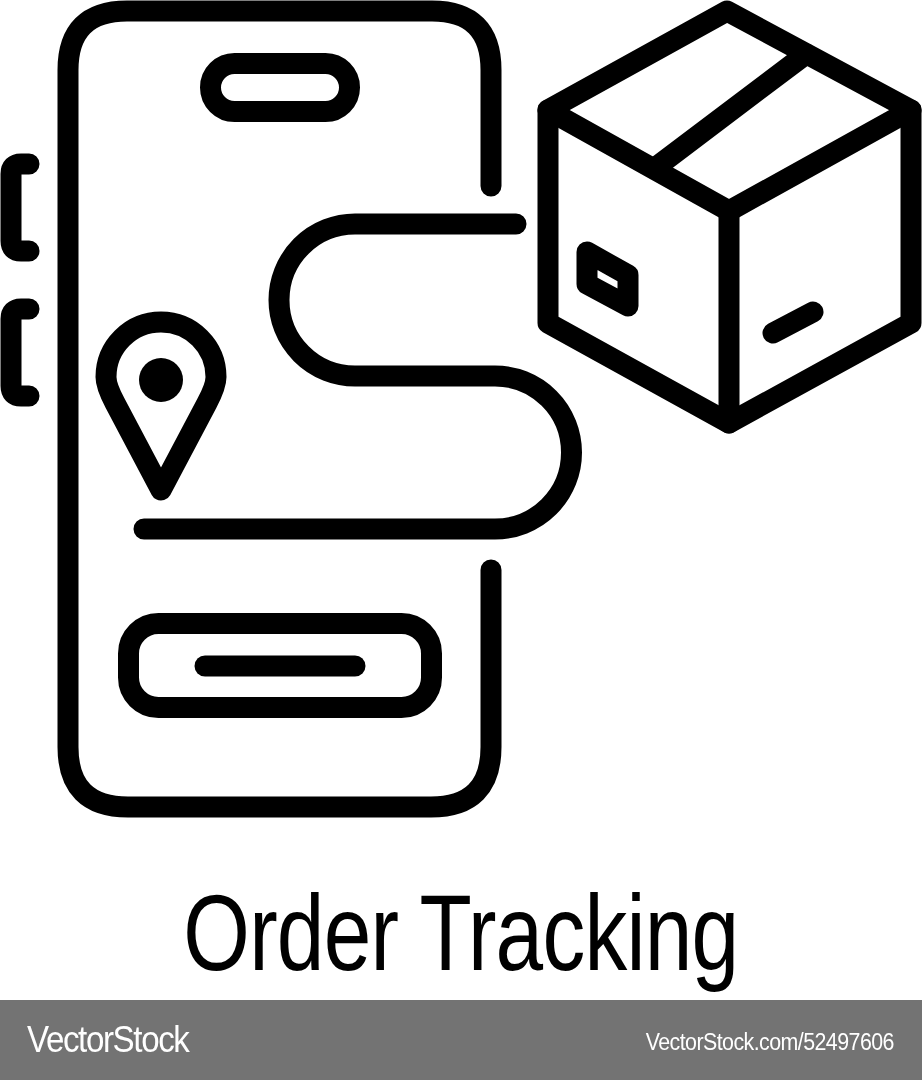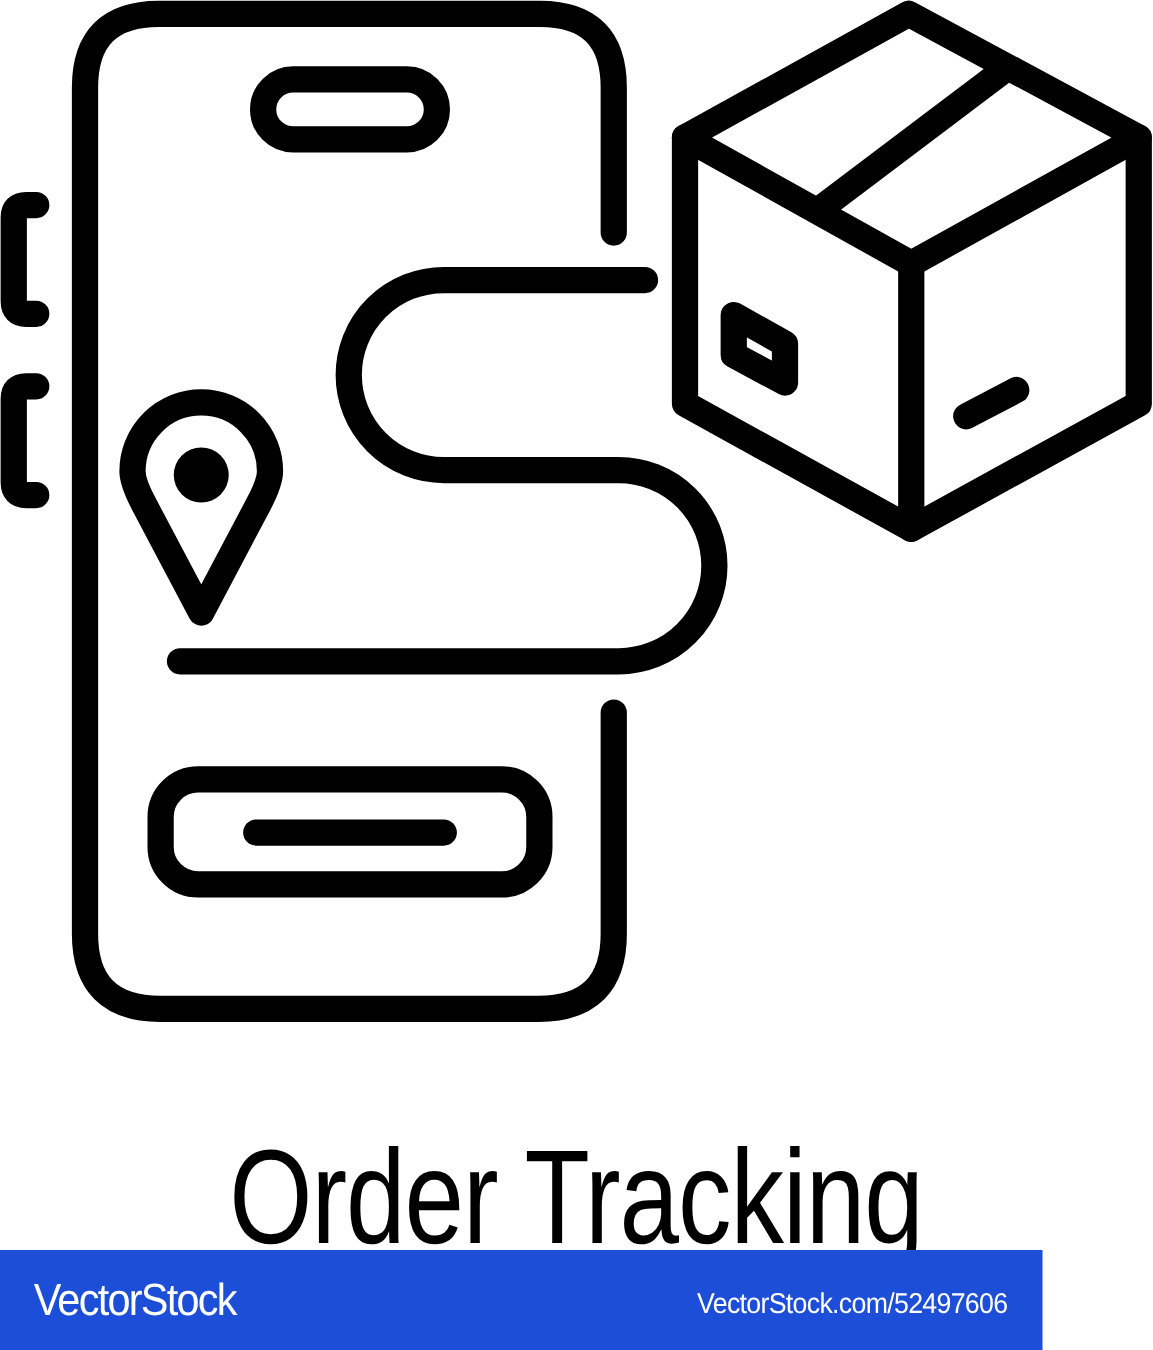--- a/index.html
+++ b/index.html
@@ -27,41 +27,40 @@
       top: 0;
     }
     .caption {
       position: absolute;
       left: 0;
       top: 868px;
       width: 922px;
       height: 130px;
       text-align: center;
       white-space: nowrap;
-      margin-top: 24px;
     }
     .caption-text {
       display: inline-block;
       font-family: "Liberation Sans", sans-serif;
       font-weight: 400;
       font-size: 107px;
       line-height: 130px;
       letter-spacing: -1px;
       color: #000000;
       transform: scaleX(0.80);
       transform-origin: center center;
       -webkit-text-stroke: 0px;
     }
     .footer-bar {
       position: absolute;
       left: 0;
       top: 1000px;
-      width: 834px;
+      width: 922px;
       height: 80px;
-      background: #1d4ed8;
+      background: #737373;
       color: #ffffff;
     }
     .footer-brand {
       position: absolute;
       left: 27px;
       top: 18px;
       font-family: "Liberation Sans", sans-serif;
       font-size: 36px;
       line-height: 44px;
       letter-spacing: -1.5px;

